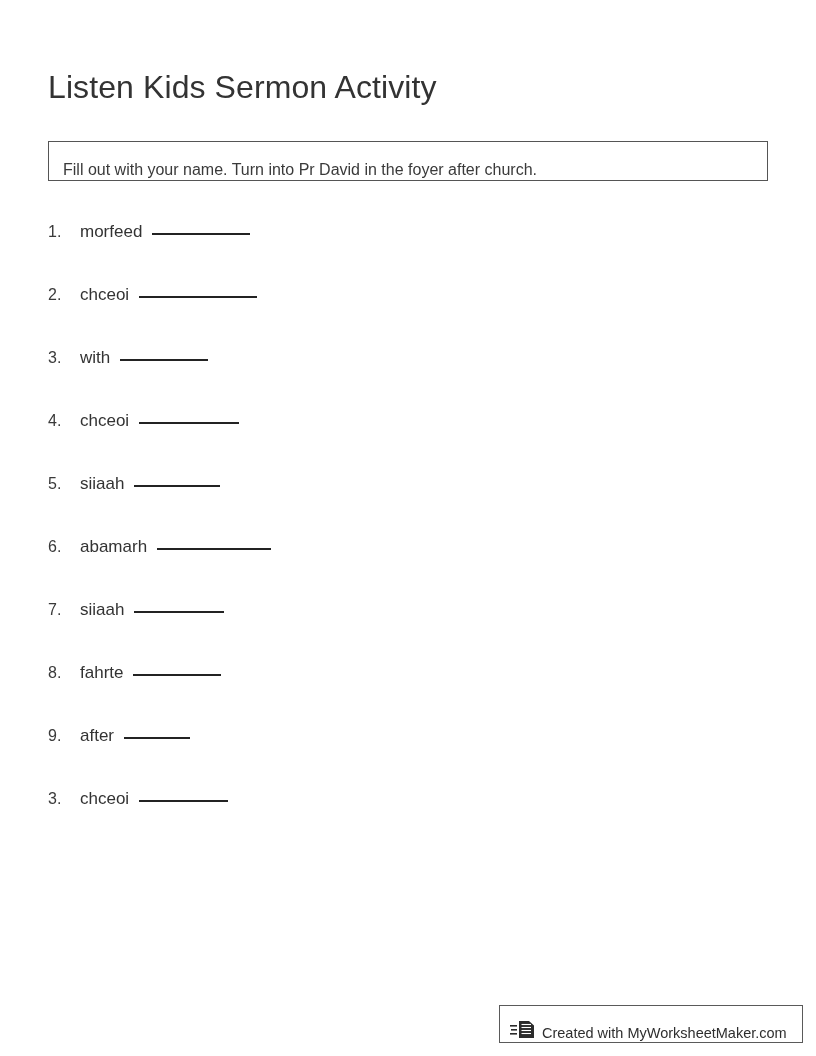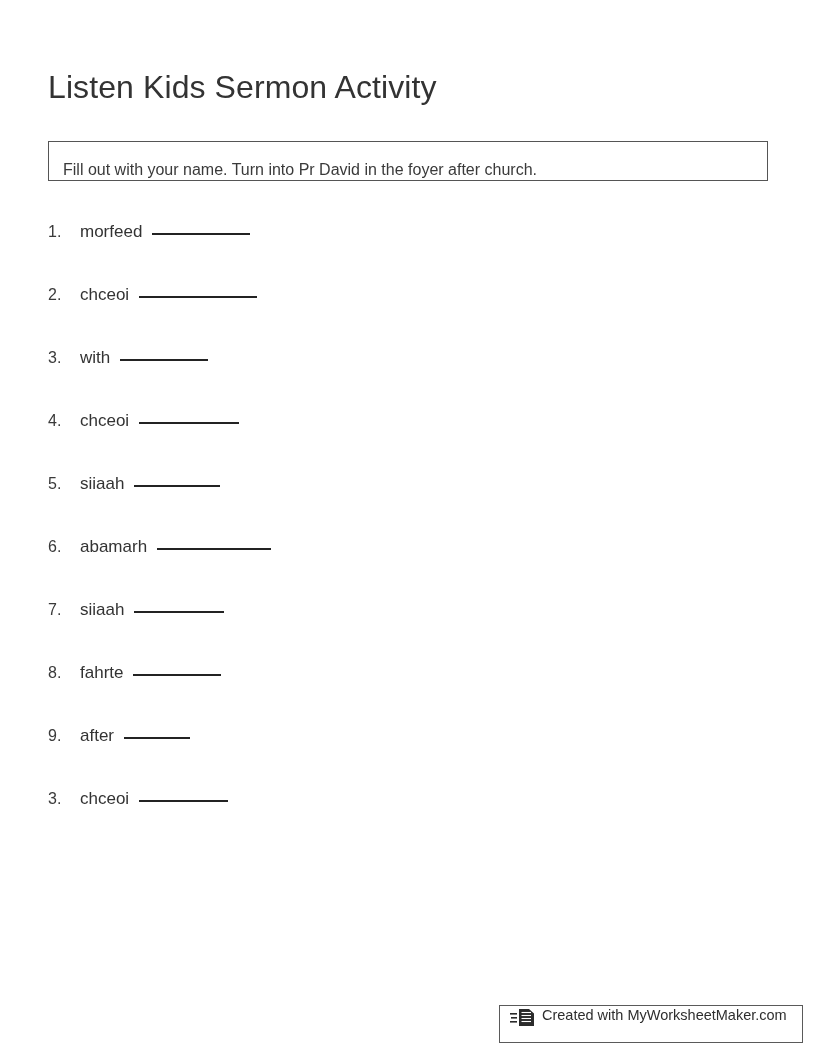--- a/index.html
+++ b/index.html
@@ -94,21 +94,21 @@
   .footer-badge {
     position: absolute;
     left: 499px;
     top: 1005px;
     width: 304px;
     height: 38px;
     box-sizing: border-box;
     border: 1.3px solid #5a5a5a;
     background: #ffffff;
     display: flex;
-    align-items: flex-start;
+    align-items: flex-end;
     padding-left: 10px;
   }
   .badge-logo {
     flex: 0 0 auto;
     width: 26px;
     height: 24px;
     margin-right: 6px;
     display: block;
   }
   .badge-text {

